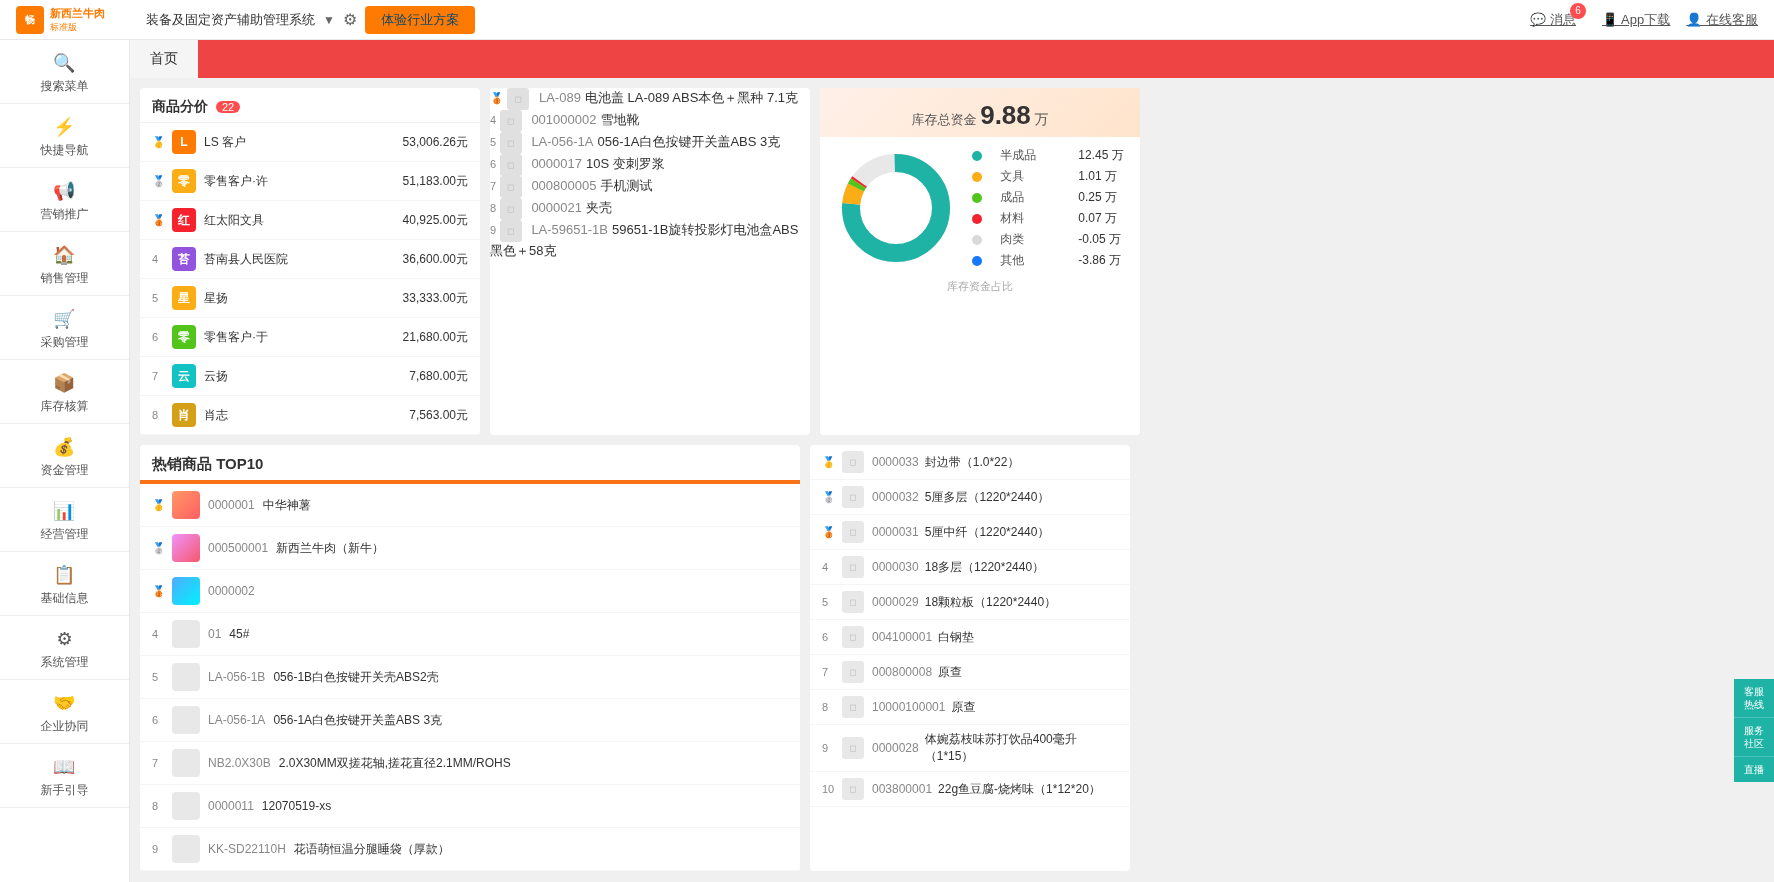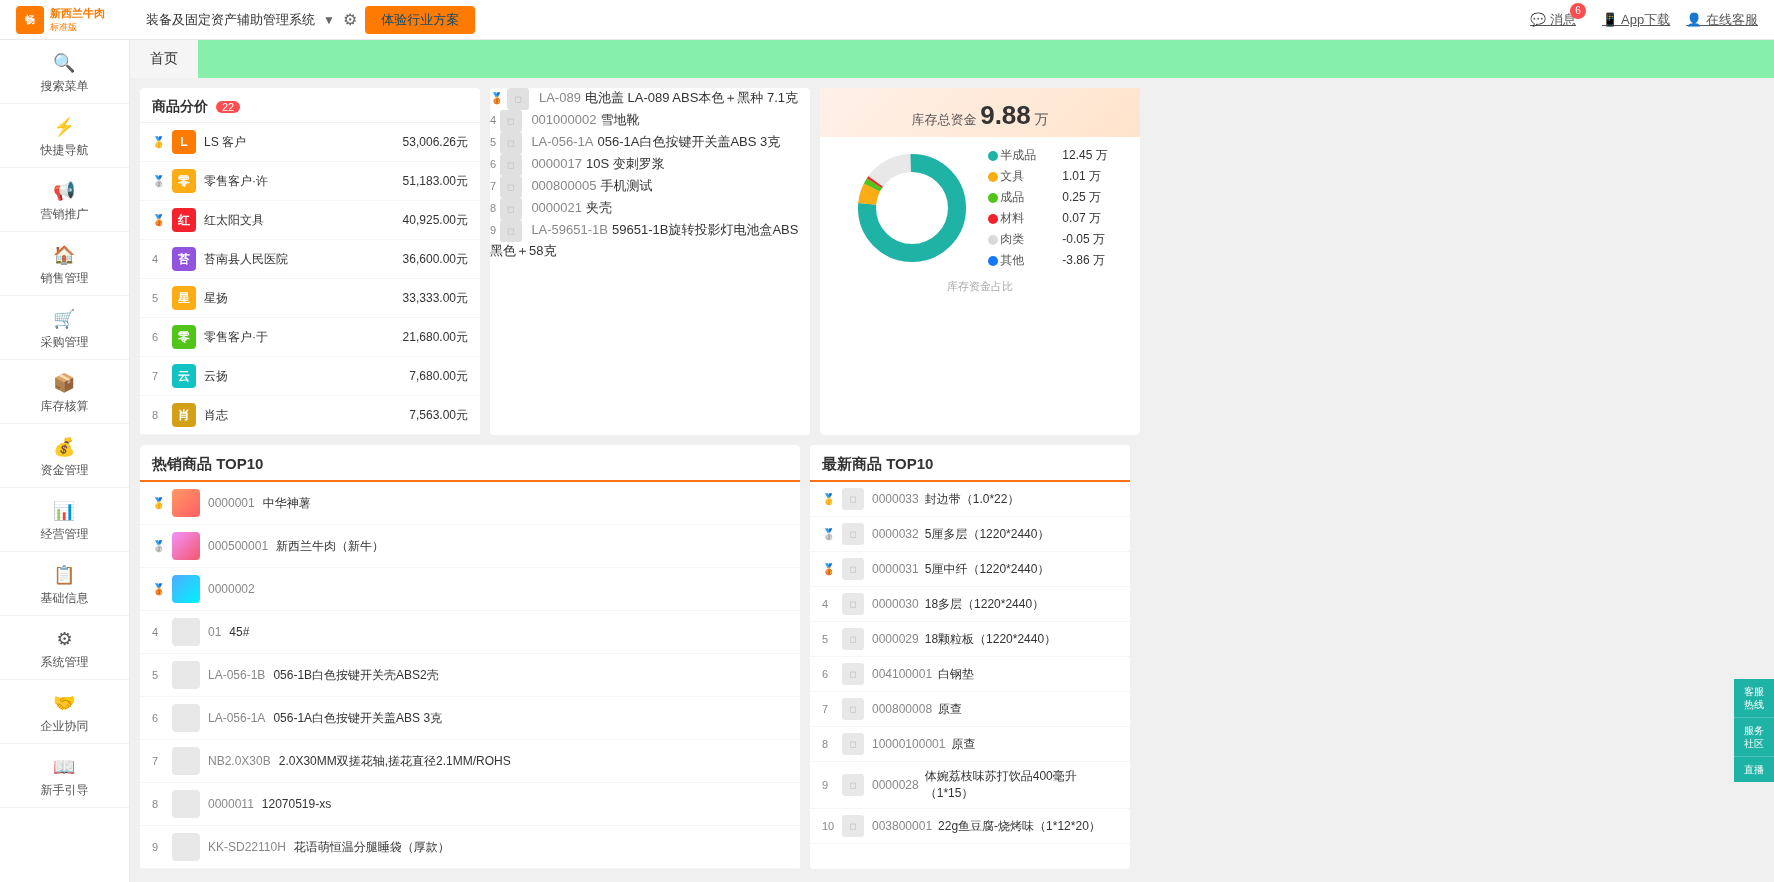--- a/index.html
+++ b/index.html
@@ -23,21 +23,21 @@
 
     
     .sidebar { width: 130px; background: #fff; border-right: 1px solid #e8e8e8; flex-shrink: 0; overflow-y: auto; }
     .sidebar-item { display: flex; flex-direction: column; align-items: center; padding: 12px 0 8px; cursor: pointer; color: #555; font-size: 12px; border-bottom: 1px solid #f0f0f0; gap: 4px; }
     .sidebar-item .si-icon { font-size: 18px; }
 
     
     .main { flex: 1; overflow-y: auto; background: #f0f0f0; }
 
     
-    .main-nav { background: #86efac; height: 38px; display: flex; align-items: center; padding: 0 0; }
+    .main-nav { background: #ef4444; height: 38px; display: flex; align-items: center; padding: 0 0; }
     .main-nav .nav-item { padding: 0 20px; height: 38px; display: flex; align-items: center; font-size: 14px; color: white; cursor: pointer; }
     .main-nav .nav-item.active { background: #f5f5f5; color: #333; }
 
     
     .panel { background: white; border-radius: 4px; }
 
     
     .ranking-table { width: 100%; }
     .ranking-table .rank-row { display: flex; align-items: center; padding: 7px 12px; border-bottom: 1px solid #f5f5f5; font-size: 12px; }
     .rank-row .rank-num { width: 20px; font-size: 11px; color: #888; }
@@ -68,40 +68,40 @@
     
     .inventory-total { text-align: center; padding: 12px 0 6px; }
     .inventory-total .inv-label { font-size: 13px; color: #555; }
     .inventory-total .inv-value { font-size: 26px; font-weight: bold; color: #333; }
     .inventory-total .inv-unit { font-size: 14px; color: #555; }
 
     
     .donut-area { display: flex; align-items: center; justify-content: center; padding: 10px; gap: 16px; }
     .donut-svg { flex-shrink: 0; }
     .legend { display: flex; flex-direction: column; gap: 4px; font-size: 12px; }
-    .legend-item { display: flex; align-items: center; gap: 2px; }
+    .legend-item { display: flex; align-items: center; gap: 18px; }
     .legend-dot { width: 10px; height: 10px; border-radius: 50%; flex-shrink: 0; }
     .legend-name { width: 60px; color: #555; }
     .legend-val { color: #333; font-weight: 500; }
 
     .inv-footnote { text-align: center; font-size: 11px; color: #aaa; padding-bottom: 8px; }
 
     
     .new-products .np-row { display: flex; align-items: center; padding: 6px 12px; border-bottom: 1px solid #f5f5f5; font-size: 12px; }
     .np-row .np-rank { width: 20px; font-size: 11px; color: #888; }
     .np-row .np-img { width: 22px; height: 22px; border-radius: 3px; background: #e8e8e8; margin-right: 8px; display: flex; align-items: center; justify-content: center; flex-shrink: 0; font-size: 9px; color: #bbb; }
     .np-row .np-code { color: #888; margin-right: 6px; }
     .np-row .np-name { flex: 1; color: #333; }
 
     
     .float-right { position: fixed; right: 0; bottom: 100px; display: flex; flex-direction: column; z-index: 200; }
     .float-btn { background: #1eb3a5; color: white; width: 40px; padding: 6px 4px; text-align: center; font-size: 10px; cursor: pointer; line-height: 1.3; border-bottom: 1px solid rgba(255,255,255,0.2); }
     .float-btn:last-child { border-bottom: none; }
 
-    .top10-header { padding: 10px 12px 6px; font-size: 15px; font-weight: bold; color: #333; border-bottom: 2px solid #f97316; }
+    .top10-header { padding: 10px 12px 6px; font-size: 15px; font-weight: bold; color: #333; border-bottom: 4px solid #f97316; }
 
     .prod-img-placeholder { width: 28px; height: 28px; background: #e0e0e0; border-radius: 3px; display: flex; align-items: center; justify-content: center; }
 
     .content-row { display: flex; gap: 10px; padding: 10px; }
     .content-row2 { display: flex; gap: 10px; padding: 0 10px 10px; }
 
     .bg-peach { background: linear-gradient(135deg, #fff0e8, #ffe4cc); }
   </style>
 </head>
 <body>
@@ -404,23 +404,20 @@
           <div class="prod-row">
             <span class="prod-rank" style="color:#888">9</span>
             <div class="prod-img-placeholder prod-img"></div>
             <span class="prod-code">KK-SD22110H</span>
             <span class="prod-name">花语萌恒温分腿睡袋（厚款）</span>
           </div>
         </div>
       </div>
 
       <div class="panel new-products" style="flex:0 0 320px;">
-        <div class="top10-header">
-          <span>最新商品 TOP10</span>
-        </div>
         <div>
           <div class="np-row">
             <span class="np-rank">🥇</span>
             <div class="np-img">◻</div>
             <span class="np-code">0000033</span>
             <span class="np-name">封边带（1.0*22）</span>
           </div>
           <div class="np-row">
             <span class="np-rank">🥈</span>
             <div class="np-img">◻</div>

